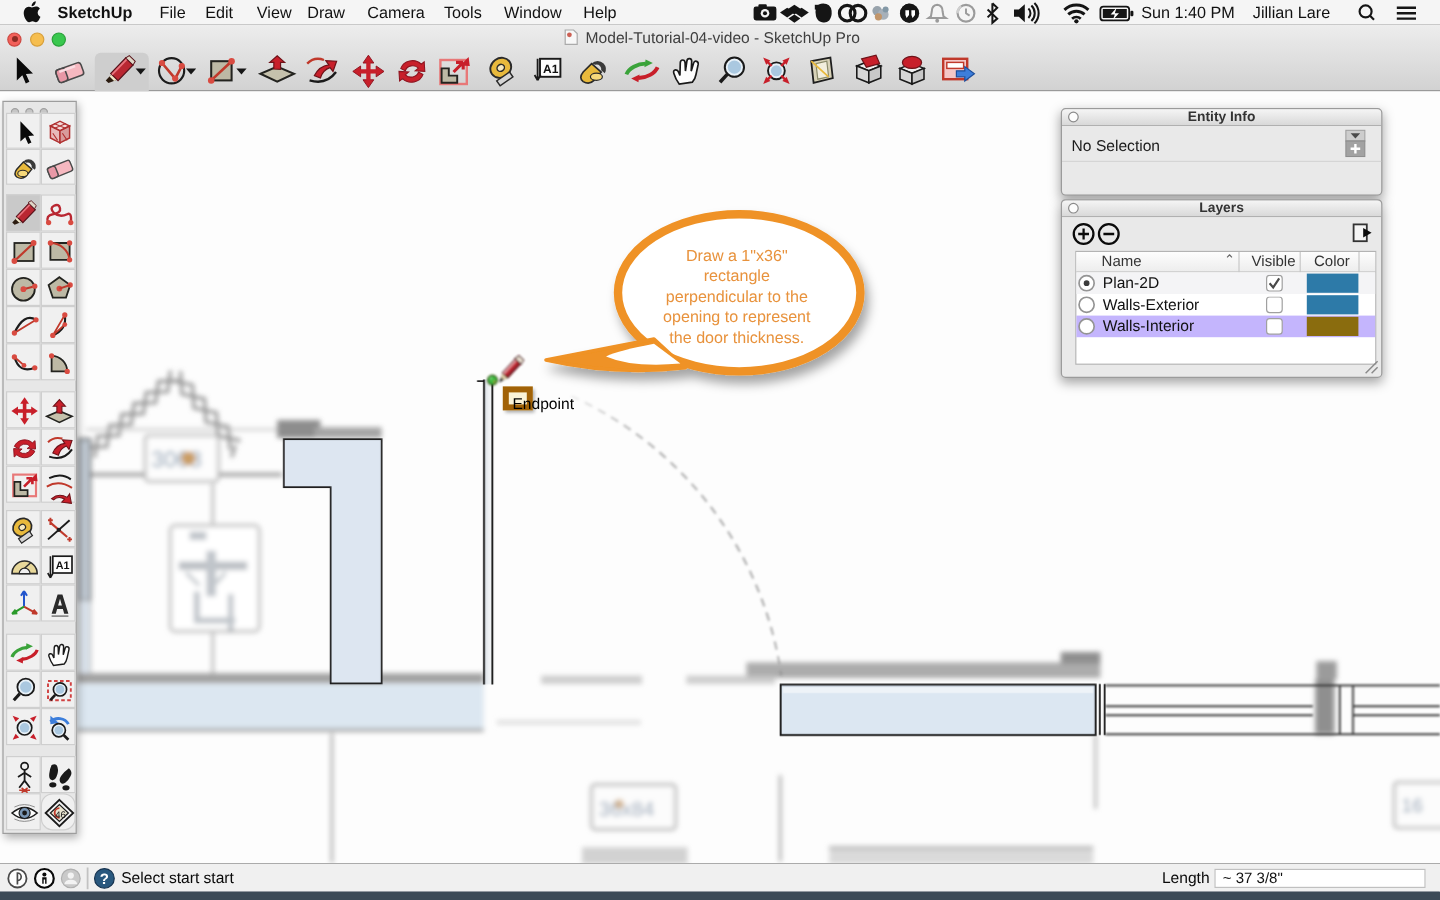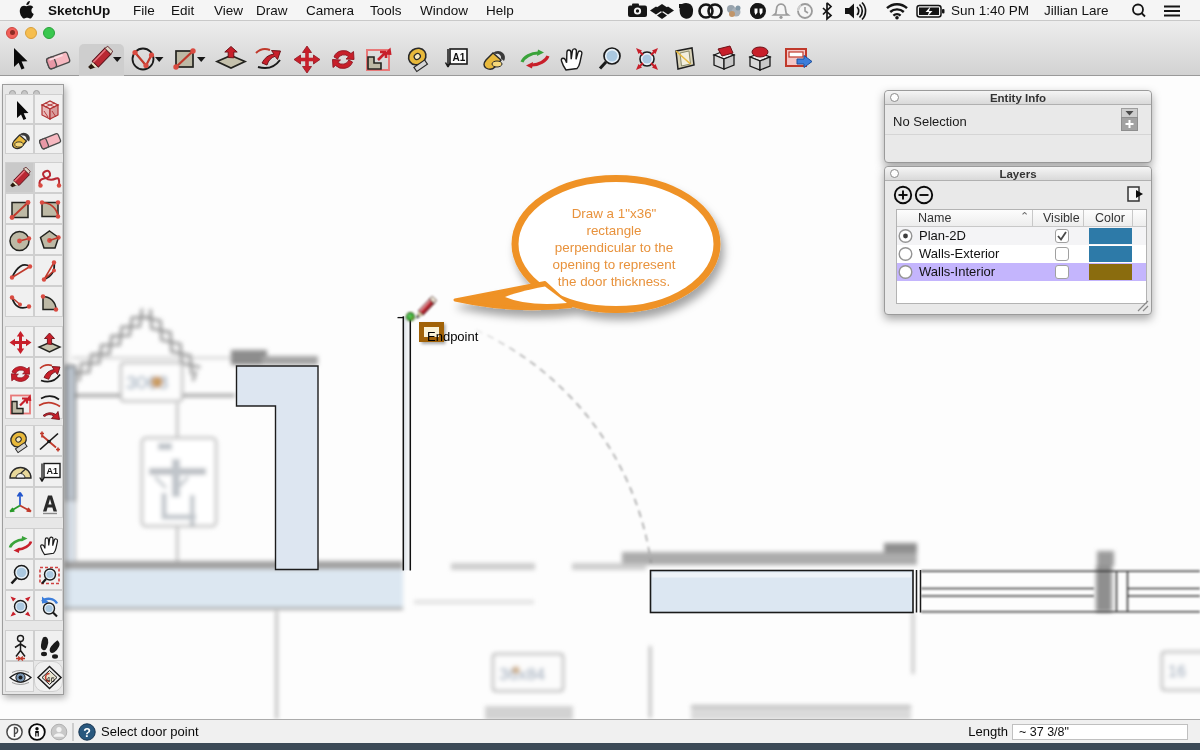--- a/index.html
+++ b/index.html
@@ -265,20 +265,24 @@
       <line x1="39" y1="15.5" x2="55" y2="15.5"></line>
     </g>
   </svg>
 </div>
 
 <div id="chrome">
   <div class="tl" style="left:6px;background:#f2605a;border:0.5px solid #ce4841;"></div>
   <div class="tl" style="left:25px;background:#f6be4f;border:0.5px solid #d8a03c;"></div>
   <div class="tl" style="left:43px;background:#39c74e;border:0.5px solid #2aa23a;"></div>
   <div style="position:absolute;left:9.5px;top:9px;width:5px;height:5px;border-radius:50%;background:#8c2b24;"></div>
+  <div id="wtitle"><svg width="12" height="14" style="vertical-align:-2px;margin-right:6px;">
+          <path d="M1,1 h7 l3,3 v9 h-10 z" fill="#f7f7f7" stroke="#aaa" stroke-width="1"></path>
+          <circle cx="4.5" cy="5" r="2" fill="#c0392b" opacity="0.8"></circle>
+        </svg>Model-Tutorial-04-video - SketchUp Pro</div>
   <div id="toolbar">
         <div id="selbg"></div>
   <svg width="1200" height="33" style="position:absolute;left:0;top:0;" viewBox="0 0 1200 33">
 
     <path d="M14,5 L14,24 L18.6,19.8 L21.5,26.5 L24.5,25.2 L21.6,18.6 L27.5,18.2 Z" fill="#0a0a0a"></path>
 
     <g transform="rotate(-20 58 17)">
       <rect x="47" y="12" width="22" height="11" rx="2.5" fill="#f6b8c0" stroke="#4a4a4a" stroke-width="1.3"></rect>
       <rect x="47" y="12" width="8" height="11" rx="2.5" fill="#e898a6" stroke="#4a4a4a" stroke-width="1.3"></rect>
       <line x1="50" y1="14" x2="64" y2="14" stroke="#fadde2" stroke-width="2"></line>
@@ -687,19 +691,19 @@
     <circle cx="37" cy="12" r="7.8" fill="#fdfdfd" stroke="#0a0a0a" stroke-width="1.8"></circle>
     <circle cx="37" cy="8.8" r="1.7" fill="#0a0a0a"></circle>
     <path d="M35.2,11 h3.6 v5.5 h-1.2 v-3.5 h-1.2 v3.5 h-1.2 z" fill="#0a0a0a"></path>
     <circle cx="59" cy="12" r="7.8" fill="#c9c9c9" stroke="#b0b0b0" stroke-width="1"></circle>
     <circle cx="59" cy="9.6" r="2.6" fill="#f3f3f3"></circle>
     <path d="M53.5,16.8 a5.6,4.5 0 0 1 11,0 z" fill="#f3f3f3"></path>
     <line x1="73" y1="3" x2="73" y2="21" stroke="#c2c2c2" stroke-width="1.5"></line>
     <circle cx="87" cy="12" r="8.2" fill="#29587e" stroke="#173450" stroke-width="1"></circle>
     <text x="87" y="16.6" font-size="12.5" font-weight="bold" fill="#fff" text-anchor="middle" font-family="Liberation Sans">?</text>
   </svg>
-  <div id="sbtext">Select door point</div>
+  <div id="sbtext">Select start start</div>
   <div id="lenlab">Length</div>
   <div id="lenbox">~ 37 3/8"</div>
 </div>
 <div id="bottombar"></div>
 
 </div>
 
 </body></html>

